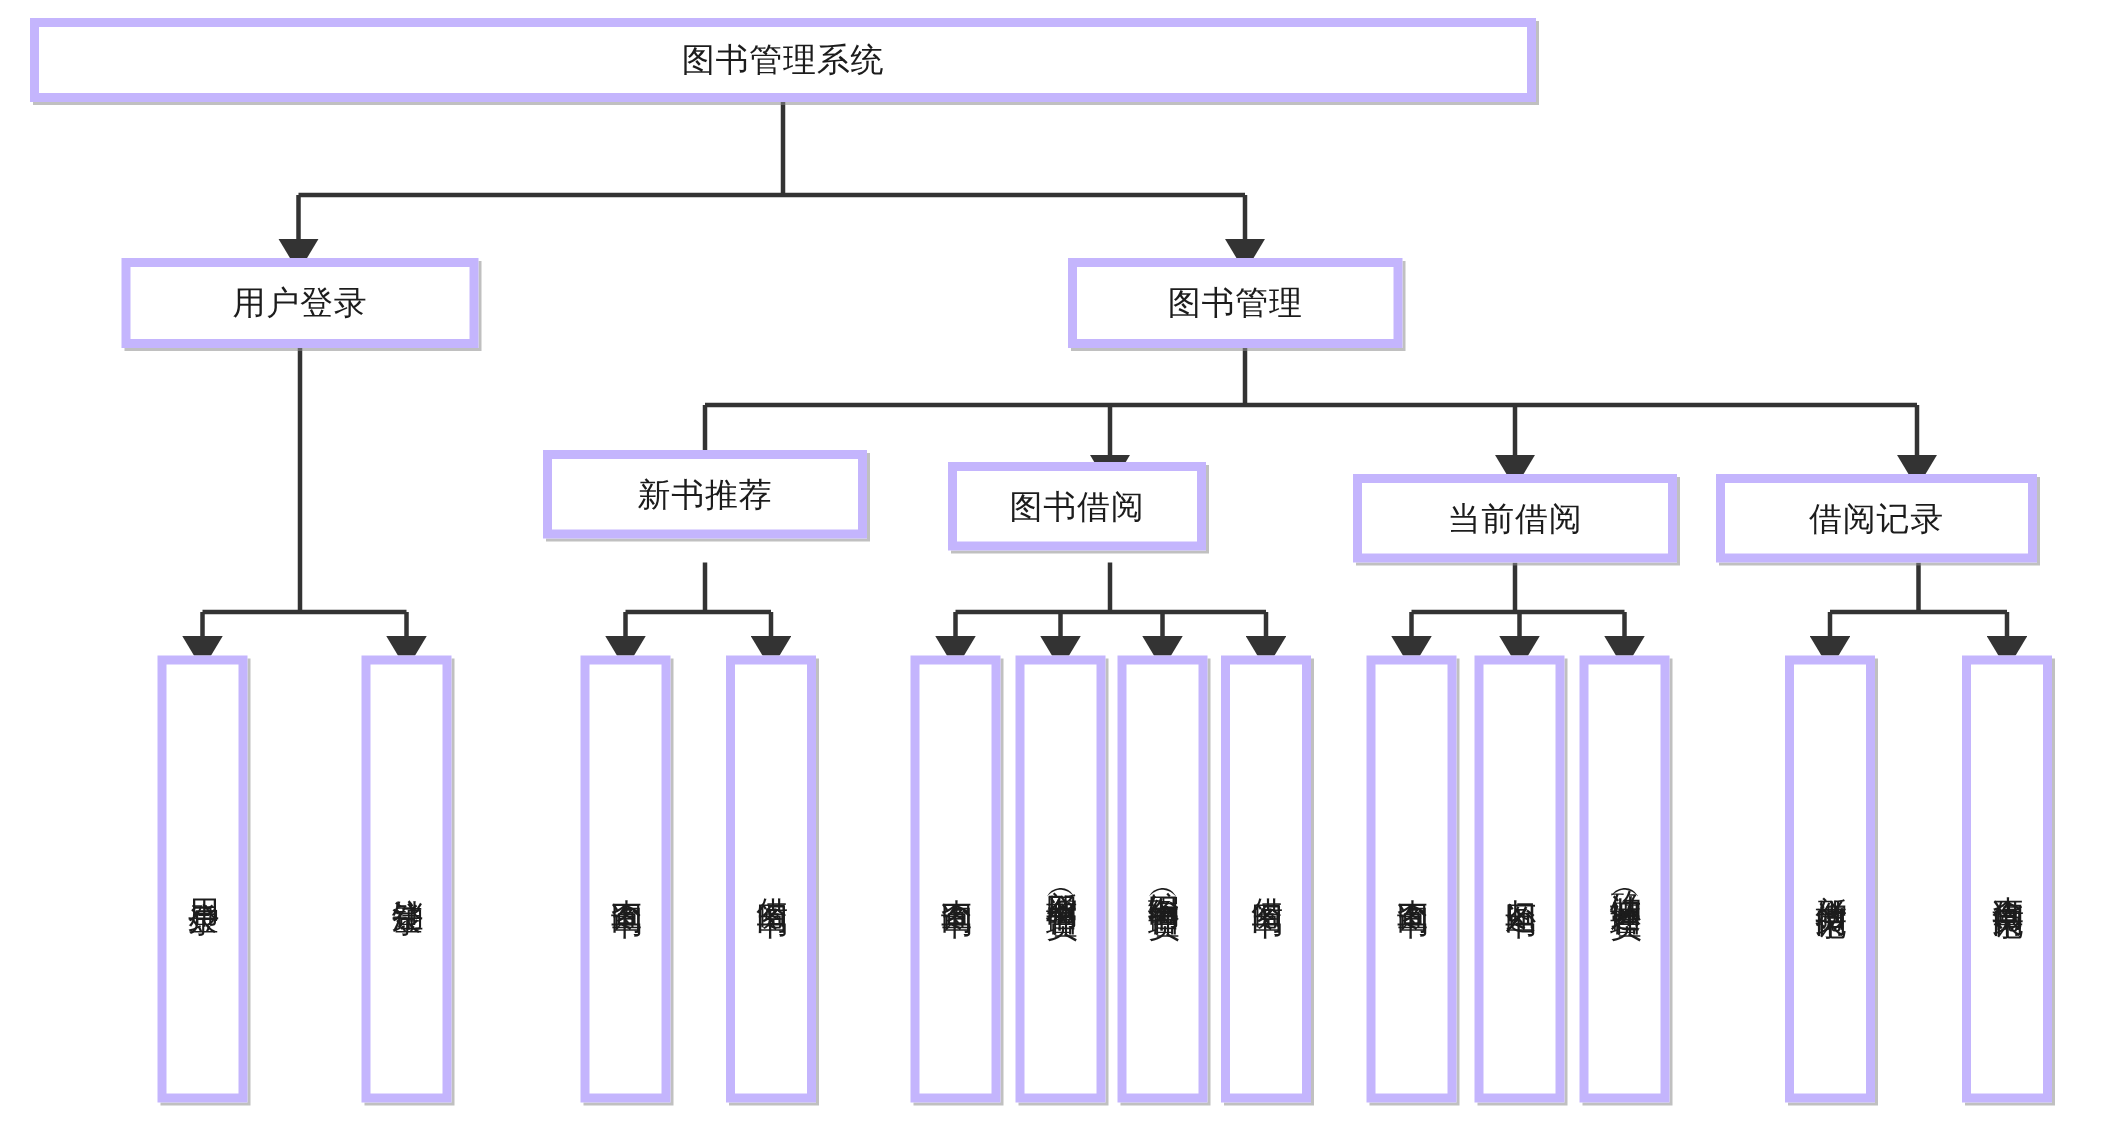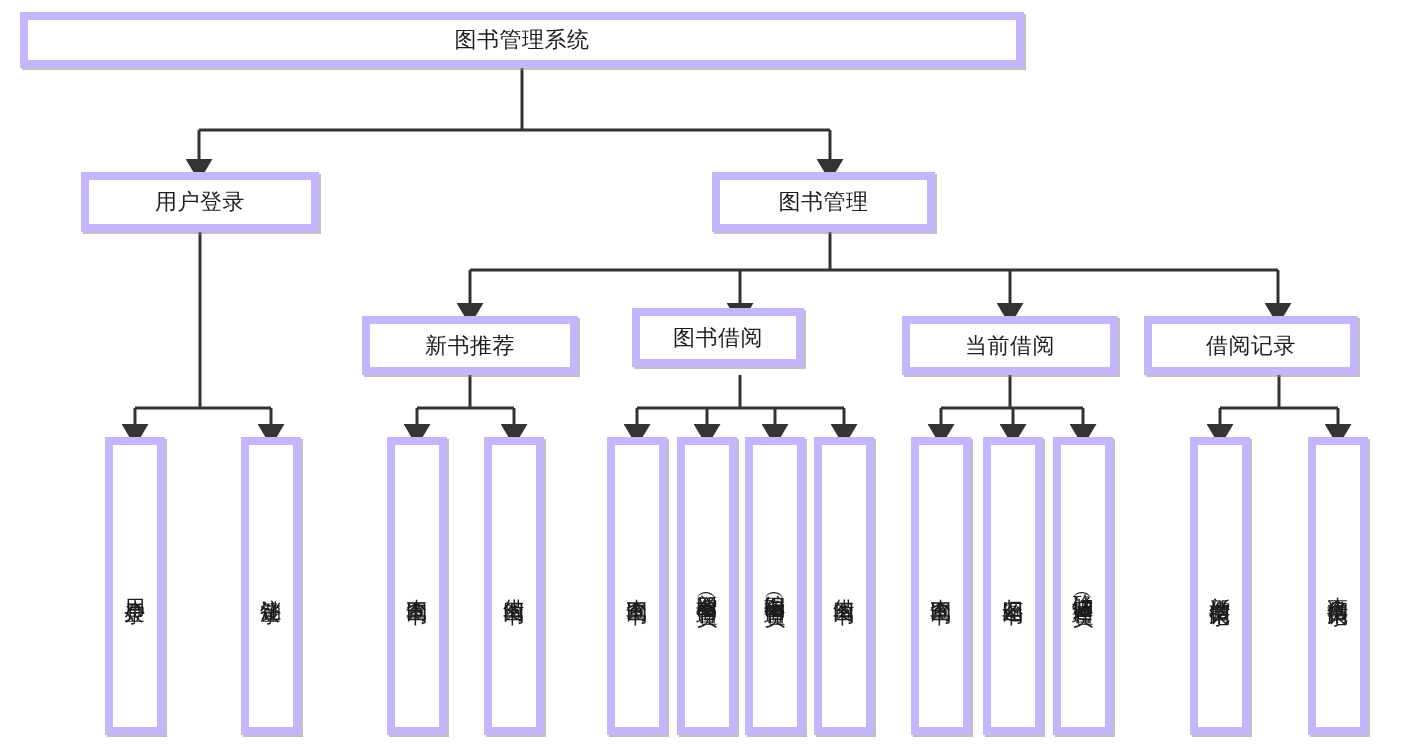--- a/index.html
+++ b/index.html
@@ -24,21 +24,21 @@
     left: 0;
     top: 0;
     width: 1405px;
     height: 747px;
     pointer-events: none;
   }
   .node {
     position: absolute;
     box-sizing: border-box;
     background: #ffffff;
-    border: 8px solid #c4b5fd;
+    border: 6px solid #c4b5fd;
     box-shadow: 2px 2px 0 rgba(140,140,140,0.55);
     display: flex;
     align-items: center;
     justify-content: center;
     z-index: 2;
   }
   .node-label {
     display: block;
     text-align: center;
     line-height: 1.15;
@@ -123,21 +123,21 @@
   <div id="nodes-layer">
       <div class="node horizontal" style="left: 20px; top: 12px; width: 1004px; height: 56px;">
         <span class="node-label">图书管理系统</span>
       </div>
       <div class="node horizontal" style="left: 81px; top: 172px; width: 238px; height: 60px;">
         <span class="node-label">用户登录</span>
       </div>
       <div class="node horizontal" style="left: 712px; top: 172px; width: 223px; height: 60px;">
         <span class="node-label">图书管理</span>
       </div>
-      <div class="node horizontal" style="left: 362px; top: 316px; width: 216px; height: 59px;">
+      <div class="node horizontal" style="left: 362px; top: 300px; width: 216px; height: 59px;">
         <span class="node-label">新书推荐</span>
       </div>
       <div class="node horizontal" style="left: 632px; top: 308px; width: 172px; height: 59px;">
         <span class="node-label">图书借阅</span>
       </div>
       <div class="node horizontal" style="left: 902px; top: 316px; width: 216px; height: 59px; justify-content: center;">
         <span class="node-label">当前借阅</span>
       </div>
       <div class="node horizontal" style="left: 1144px; top: 316px; width: 214px; height: 59px;">
         <span class="node-label">借阅记录</span>

